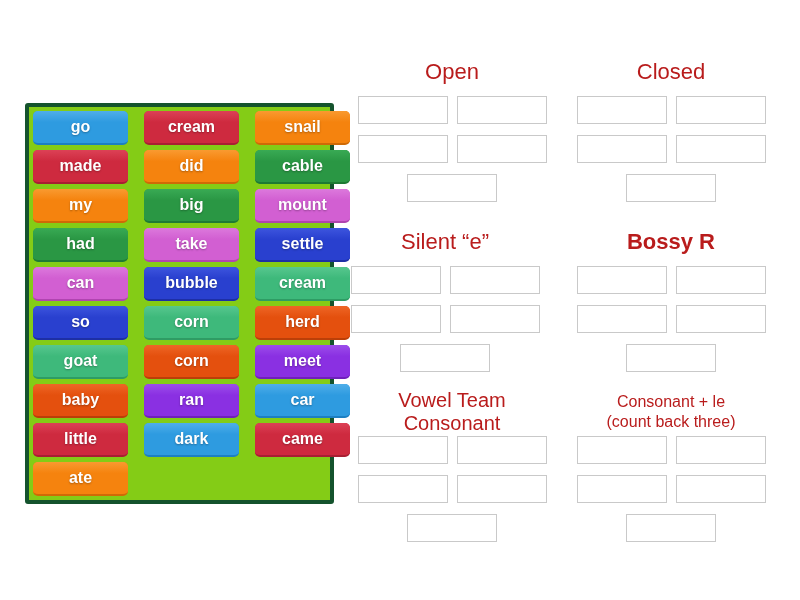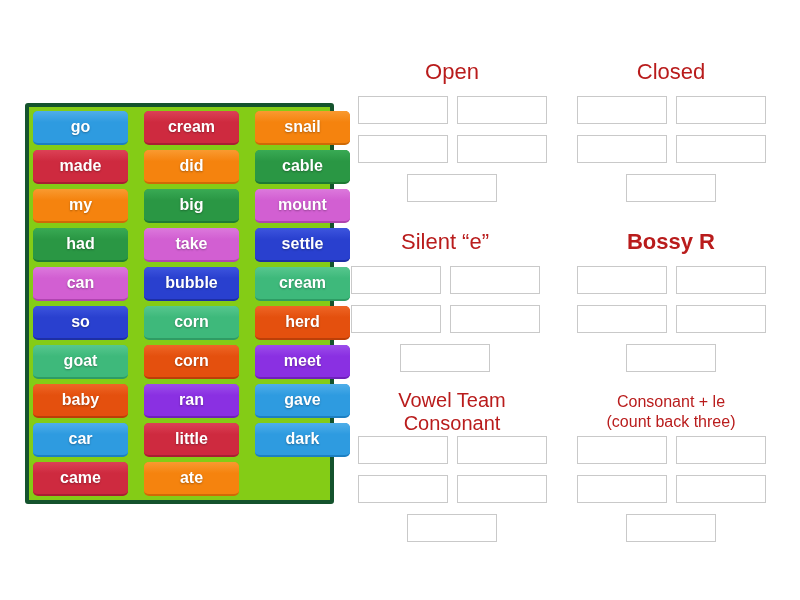--- a/index.html
+++ b/index.html
@@ -77,21 +77,20 @@
       <div class="tile" style="--c: #2940CF; --cl: #3D55DE; --cd: #1D2FA5;">bubble</div>
       <div class="tile" style="--c: #3EB97B; --cl: #57C78E; --cd: #2E9C64;">cream</div>
       <div class="tile" style="--c: #2940CF; --cl: #3D55DE; --cd: #1D2FA5;">so</div>
       <div class="tile" style="--c: #3EB97B; --cl: #57C78E; --cd: #2E9C64;">corn</div>
       <div class="tile" style="--c: #E4500E; --cl: #EE6626; --cd: #BB3F08;">herd</div>
       <div class="tile" style="--c: #3EB97B; --cl: #57C78E; --cd: #2E9C64;">goat</div>
       <div class="tile" style="--c: #E4500E; --cl: #EE6626; --cd: #BB3F08;">corn</div>
       <div class="tile" style="--c: #8A30E2; --cl: #9C4DEA; --cd: #6F21BB;">meet</div>
       <div class="tile" style="--c: #E4500E; --cl: #EE6626; --cd: #BB3F08;">baby</div>
       <div class="tile" style="--c: #8A30E2; --cl: #9C4DEA; --cd: #6F21BB;">ran</div>
-      <div class="tile" style="--c: #2E9BE0; --cl: #4FAEE9; --cd: #1C7FC2;">gave</div>
       <div class="tile" style="--c: #2E9BE0; --cl: #4FAEE9; --cd: #1C7FC2;">car</div>
       <div class="tile" style="--c: #CE2A3F; --cl: #DC4156; --cd: #A81F33;">little</div>
       <div class="tile" style="--c: #2E9BE0; --cl: #4FAEE9; --cd: #1C7FC2;">dark</div>
       <div class="tile" style="--c: #CE2A3F; --cl: #DC4156; --cd: #A81F33;">came</div>
       <div class="tile" style="--c: #F5830E; --cl: #F99A30; --cd: #CF6A06;">ate</div>
     </div>
   <div id="categories">
       <div class="category cat-open">
         <div class="cat-title">Open</div>
         <div class="slots">

